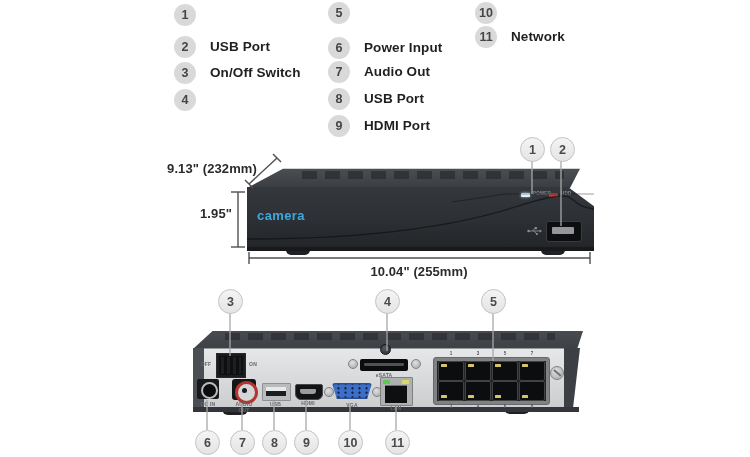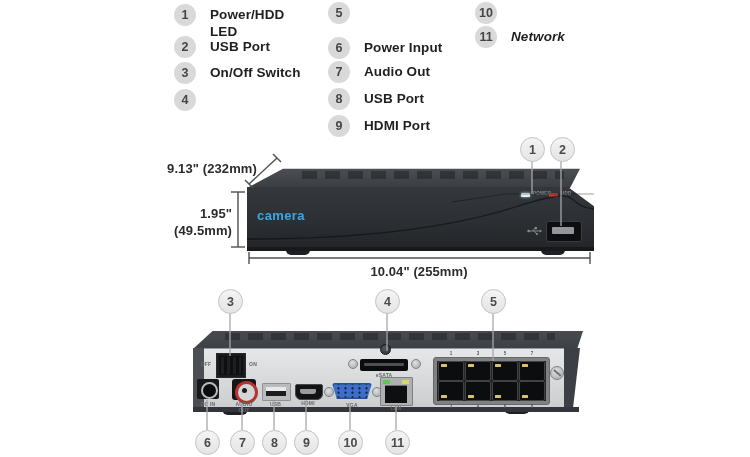--- a/index.html
+++ b/index.html
@@ -57,21 +57,20 @@
   svg.overlay{position:absolute;left:0;top:0;z-index:5;pointer-events:none;}
 </style>
 </head>
 <body>
 
 <div class="canvas">
 
   <div>
     <div class="legend-item" style="left:174px;top:4px;">
       <div class="lg-circle">1</div>
-      <div class="lg-label" style="width:102px;">Power/HDD LED</div>
     </div>
     <div class="legend-item" style="left:174px;top:36px;">
       <div class="lg-circle">2</div>
       <div class="lg-label" style="width:102px;">USB Port</div>
     </div>
     <div class="legend-item" style="left:174px;top:62px;">
       <div class="lg-circle">3</div>
       <div class="lg-label" style="width:102px;">On/Off Switch</div>
     </div>
     <div class="legend-item" style="left:174px;top:89px;">
@@ -94,21 +93,21 @@
     </div>
     <div class="legend-item" style="left:328px;top:115px;">
       <div class="lg-circle">9</div>
       <div class="lg-label" style="width:110px;">HDMI Port</div>
     </div>
     <div class="legend-item" style="left:475px;top:2px;">
       <div class="lg-circle">10</div>
     </div>
     <div class="legend-item" style="left:475px;top:26px;">
       <div class="lg-circle">11</div>
-      <div class="lg-label" style="width:100px;font-style:italic;">Network</div>
+      <div class="lg-label" style="width:100px;">Network</div>
     </div>
   </div>
 
   <div>
     <div class="fv-top"></div>
     <div class="fv-vents"></div>
     <div class="fv-body"></div>
     <div class="fv-bottom"></div>
     <div class="foot" style="left:286px;top:250px;width:24px;height:5px;"></div>
     <div class="foot" style="left:541px;top:250px;width:24px;height:5px;"></div>
@@ -273,21 +272,20 @@
       <line x1="274" y1="401" x2="274" y2="430"></line>
       <line x1="306" y1="400" x2="306" y2="430"></line>
       <line x1="350" y1="404" x2="350" y2="430"></line>
       <line x1="396" y1="406" x2="396" y2="430"></line>
     </g>
   </svg>
 
   <div class="dim" style="left:153px;top:161px;width:118px;text-align:center;">9.13" (232mm)</div>
   <div class="dim" style="left:150px;top:205px;width:82px;text-align:right;line-height:17px;">
     <div>1.95"</div>
-    <div>(49.5mm)</div>
   </div>
   <div class="dim" style="left:339px;top:264px;width:160px;text-align:center;">10.04" (255mm)</div>
 
   <div class="co" style="left:520px;top:137px;">1</div>
   <div class="co" style="left:550px;top:137px;">2</div>
   <div class="co" style="left:218px;top:289px;">3</div>
   <div class="co" style="left:375px;top:289px;">4</div>
   <div class="co" style="left:481px;top:289px;">5</div>
   <div class="co" style="left:195px;top:430px;">6</div>
   <div class="co" style="left:230px;top:430px;">7</div>

